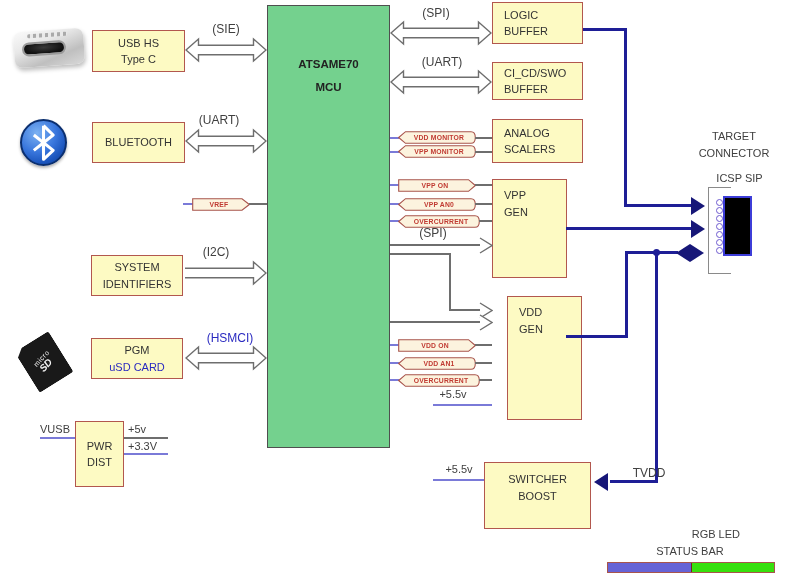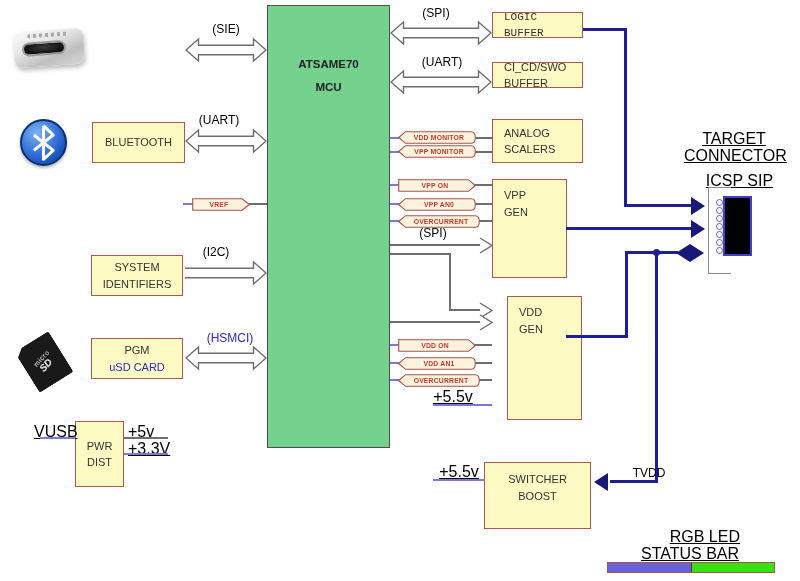--- a/index.html
+++ b/index.html
@@ -6,22 +6,22 @@
   #canvas{position:relative;width:800px;height:581px;background:#fff;overflow:hidden;
           font-family:"Liberation Sans",sans-serif;}
   .box{position:absolute;background:#fdfac3;border:1.5px solid #b2574e;box-sizing:border-box;
        display:flex;flex-direction:column;justify-content:center;align-items:center;
        font-size:11px;color:#333;line-height:1.5;text-align:center;}
   .box.la{align-items:flex-start;padding-left:11px;text-align:left;}
   .box.top{justify-content:flex-start;padding-top:7px;}
   .mcu{position:absolute;left:267px;top:5px;width:123px;height:443px;background:#74d18e;
        border:1px solid #4f4f4f;box-sizing:border-box;display:flex;flex-direction:column;
        align-items:center;padding-top:52px;gap:11px;font-weight:700;font-size:11.5px;color:#222;}
-  .lbl{position:absolute;font-size:12px;color:#000000;text-align:center;white-space:nowrap;}
-  .small{font-size:16px;text-decoration:underline;}
+  .lbl{position:absolute;font-size:12px;color:#404040;text-align:center;white-space:nowrap;}
+  .small{font-size:11px;}
   .blue-text{color:#2a2ac0;}
   .wire{position:absolute;}
   .gray{background:#6e6e6e;}
   .purple{background:#7a7ad8;}
   .navy{background:#1e1e96;}
   .tri-r{position:absolute;width:0;height:0;border-top:9px solid transparent;
          border-bottom:9px solid transparent;border-left:14px solid #171778;}
   .tri-l{position:absolute;width:0;height:0;border-top:9px solid transparent;
          border-bottom:9px solid transparent;border-right:14px solid #171778;}
   .dot{position:absolute;width:7px;height:7px;border-radius:50%;background:#1e1e96;}
@@ -81,41 +81,45 @@
   <div class="sd">
     <span class="m">micro</span>
     <span class="s">SD</span>
   </div>
 
   <div class="mcu">
     <span>ATSAME70</span>
     <span>MCU</span>
   </div>
 
+  <div class="box" style="left:92px;top:30px;width:93px;height:42px;">
+    <span>USB HS</span>
+    <span>Type C</span>
+  </div>
   <div class="box" style="left:92px;top:122px;width:93px;height:41px;">
     <span>BLUETOOTH</span>
   </div>
   <div class="box" style="left:91px;top:255px;width:92px;height:41px;">
     <span>SYSTEM</span>
     <span>IDENTIFIERS</span>
   </div>
   <div class="box" style="left:91px;top:338px;width:92px;height:41px;">
     <span>PGM</span>
     <span class="blue-text">uSD CARD</span>
   </div>
   <div class="box" style="left:75px;top:421px;width:49px;height:66px;">
     <span>PWR</span>
     <span>DIST</span>
   </div>
 
-  <div class="box la" style="left:492px;top:12px;width:91px;height:26px;font-family:Liberation Mono, monospace;">
+  <div class="box la" style="left:492px;top:2px;width:91px;height:42px;">
     <span>LOGIC</span>
     <span>BUFFER</span>
   </div>
-  <div class="box la" style="left:492px;top:62px;width:91px;height:26px;">
+  <div class="box la" style="left:492px;top:62px;width:91px;height:38px;">
     <span>CI_CD/SWO</span>
     <span>BUFFER</span>
   </div>
   <div class="box la" style="left:492px;top:119px;width:91px;height:44px;">
     <span>ANALOG</span>
     <span>SCALERS</span>
   </div>
   <div class="box la top" style="left:492px;top:179px;width:75px;height:99px;">
     <span>VPP</span>
     <span>GEN</span>

